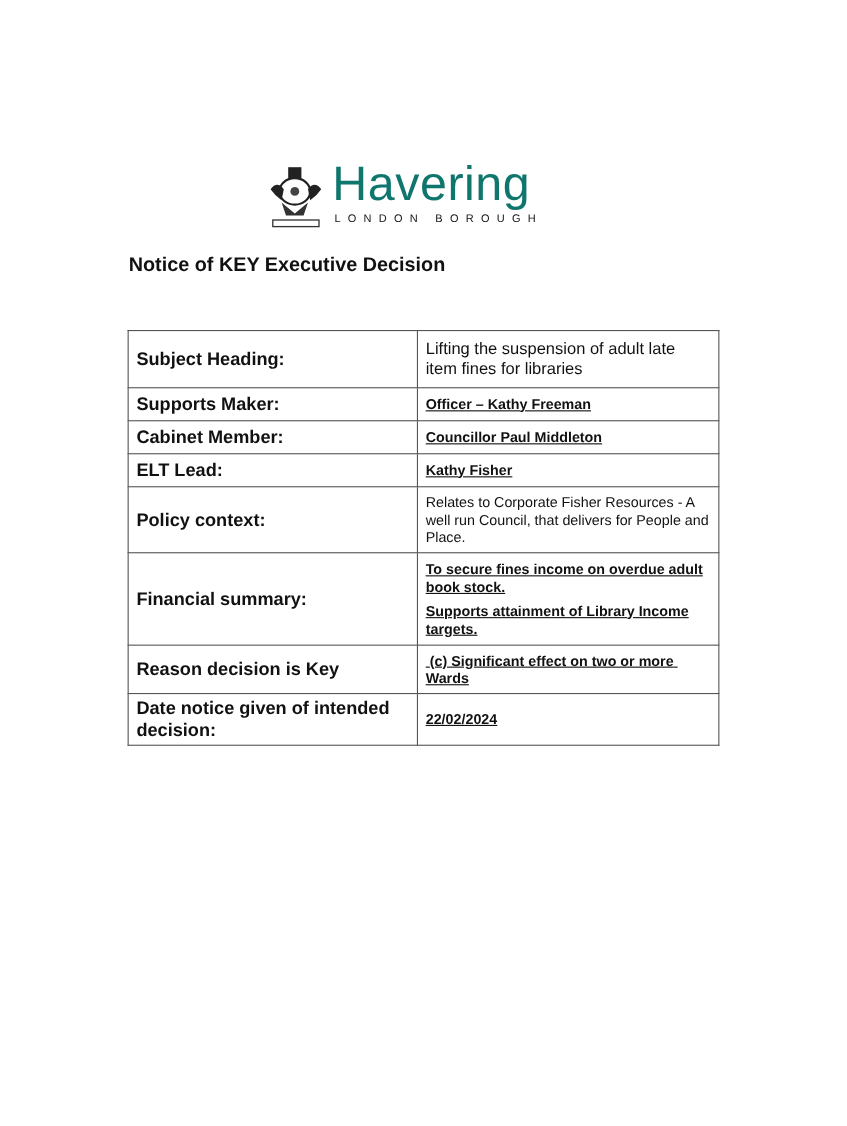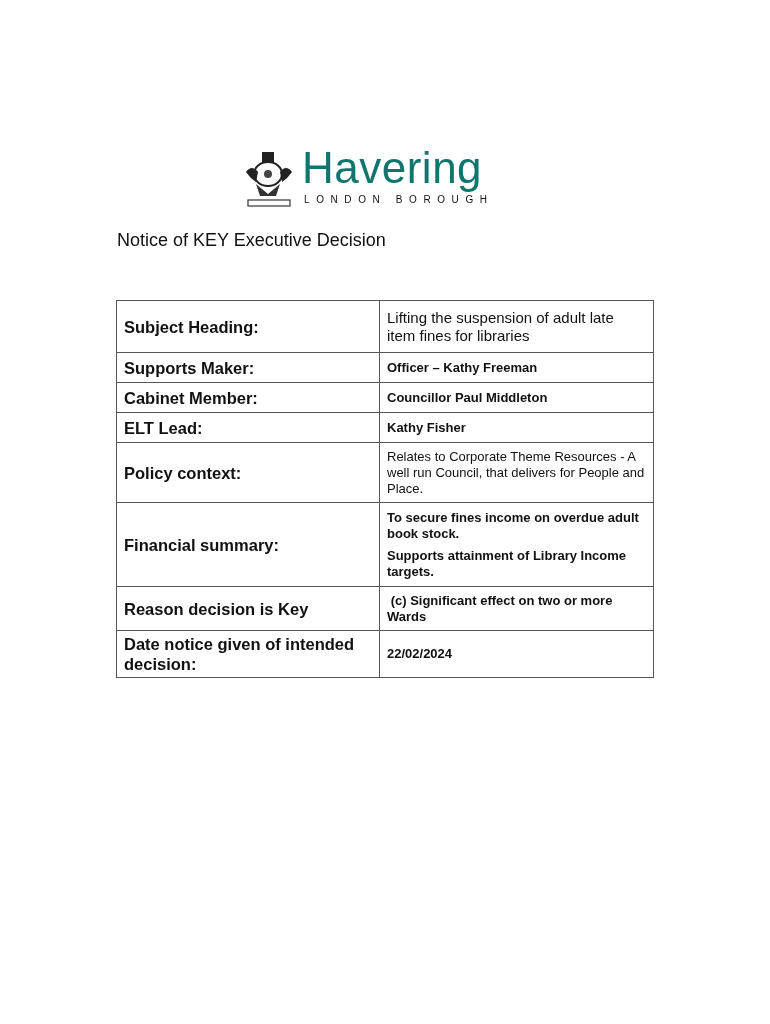--- a/index.html
+++ b/index.html
@@ -1,27 +1,27 @@
 <!DOCTYPE html>
 <html><head>
 <meta charset="utf-8">
 <style>
   html, body { margin:0; padding:0; background:#fff; }
   body { width:770px; height:1024px; position:relative; font-family:"Liberation Sans", sans-serif; color:#111; overflow:hidden; }
   .logo { position:absolute; left:242px; top:148px; width:280px; height:64px; }
   .crest { position:absolute; left:0; top:2px; width:54px; height:58px; }
   .wordmark { position:absolute; left:60px; top:-6px; font-size:44px; font-weight:normal; letter-spacing:0.5px; color:#0f766e; line-height:52px; }
   .sub { position:absolute; left:62px; top:46px; font-size:10px; letter-spacing:6.6px; color:#111; }
-  .title { position:absolute; left:117px; top:230px; font-size:18px; font-weight:normal; }
+  .title { position:absolute; left:117px; top:230px; font-size:18px; font-weight:bold; }
   table { position:absolute; left:116px; top:300px; width:538px; border-collapse:collapse; }
   td { border:1px solid #555; vertical-align:middle; padding:3px 7px; }
   td.label { width:248px; font-size:16.5px; font-weight:bold; line-height:20px; }
   td.val { font-size:13px; line-height:16px; }
   td.val.big { font-size:15px; font-weight:normal; line-height:18px; }
-  td.val b, .b { font-weight:bold; }
+  td.val b, .b { font-weight:bold;text-decoration:underline; }
   .p { margin:0; }
   .gap { margin-top:6px; }
 </style>
 </head>
 <body>
 
 <div class="logo">
   <svg class="crest" viewBox="0 0 54 58">
     <rect x="20" y="2" width="12" height="10" fill="#222"></rect>
     <ellipse cx="26" cy="24" rx="14" ry="12" fill="none" stroke="#222" stroke-width="2"></ellipse>
@@ -50,21 +50,21 @@
   <tr style="height:30px;">
     <td class="label">Cabinet Member:</td>
     <td class="val b">Councillor Paul Middleton</td>
   </tr>
   <tr style="height:30px;">
     <td class="label">ELT Lead:</td>
     <td class="val b">Kathy Fisher</td>
   </tr>
   <tr style="height:60px;">
     <td class="label">Policy context:</td>
-    <td class="val">Relates to Corporate Theme Resources - A well run Council, that delivers for People and Place.</td>
+    <td class="val">Relates to Corporate Fisher Resources - A well run Council, that delivers for People and Place.</td>
   </tr>
   <tr style="height:84px;">
     <td class="label">Financial summary:</td>
     <td class="val b">
       <p class="p">To secure fines income on overdue adult book stock.</p>
       <p class="p gap">Supports attainment of Library Income targets.</p>
     </td>
   </tr>
   <tr style="height:44px;padding-left:32px;">
     <td class="label" style="font-weight:normal;font-weight:bold;">Reason decision is Key</td>

